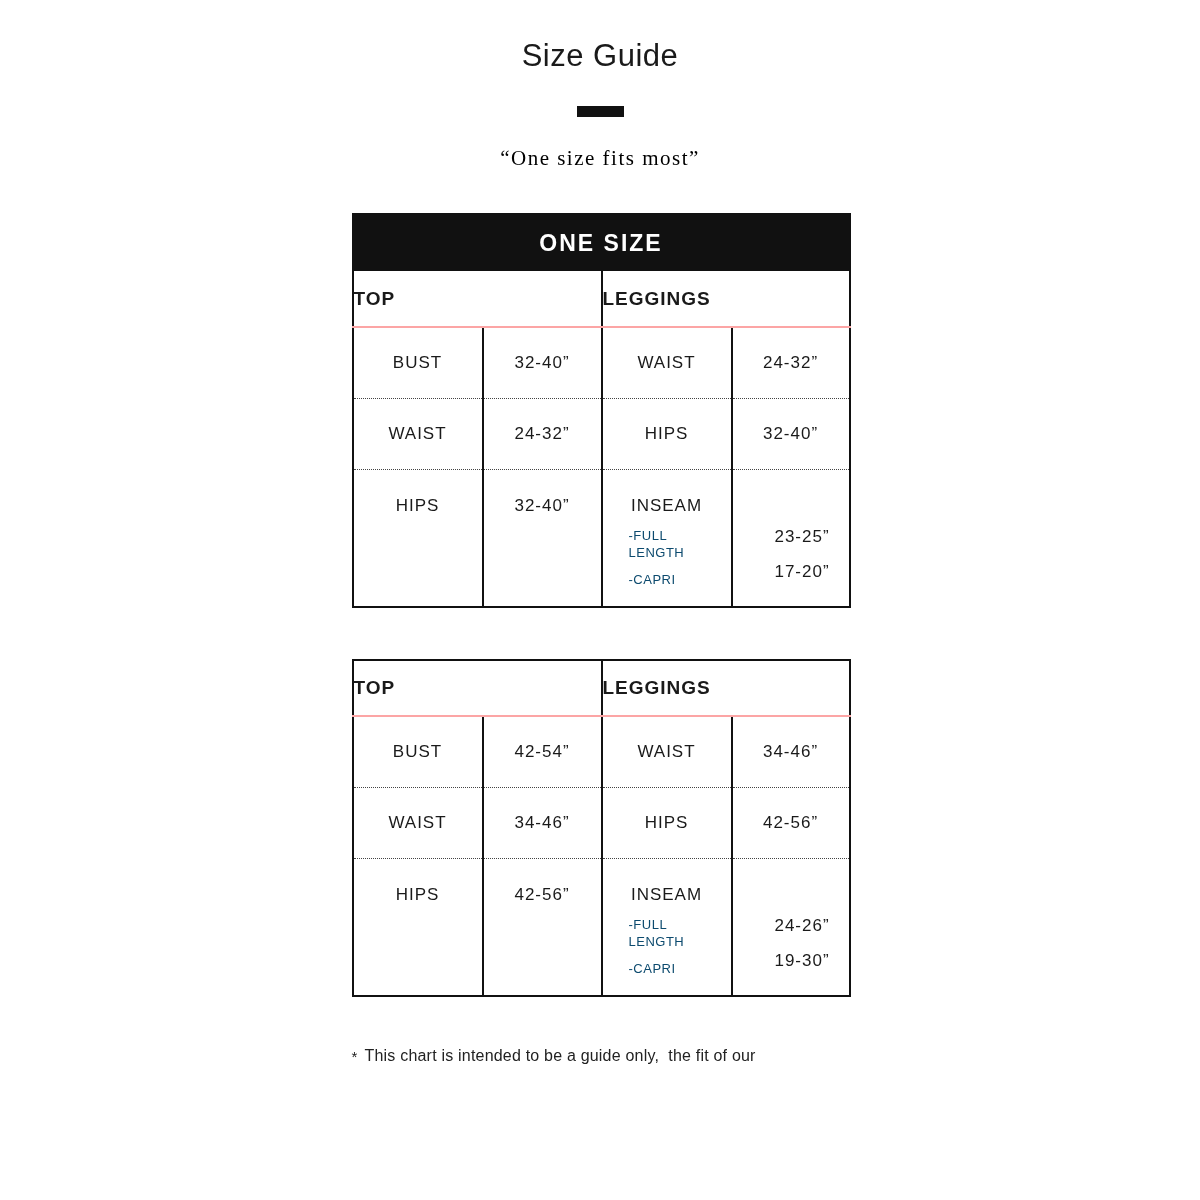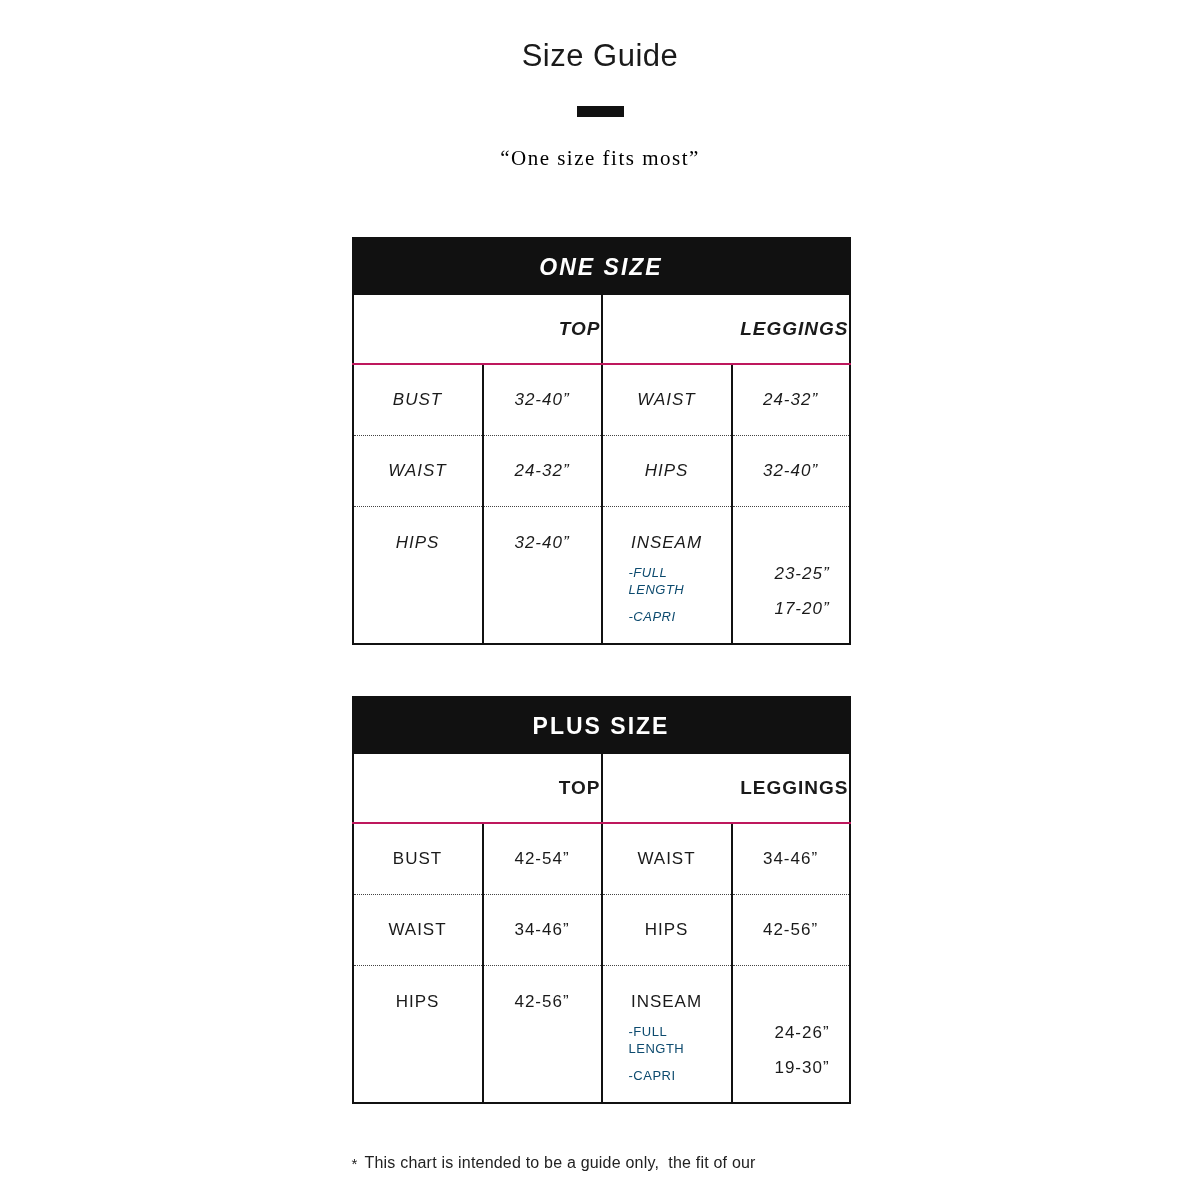--- a/index.html
+++ b/index.html
@@ -37,39 +37,39 @@
   }
 
   .tables-wrap { width: 497px; margin: 0 auto; }
 
   table.size-table {
     width: 497px;
     border-collapse: collapse;
     table-layout: fixed;
     border: 2px solid #111;
   }
-  .size-table.first { margin-top: 66px; font-style: italic; }
+  .size-table.first { margin-top: 42px; }
   .size-table.second { margin-top: 51px; }
 
   tr.black-bar th {
     background: #111;
     color: #fff;
     height: 57px;
     font-size: 23px;
     font-weight: bold;
     letter-spacing: 2px;
     text-align: center;
   }
   tr.col-head th {
-    height: 69px;
+    height: 56px;
     font-size: 19px;
     font-weight: bold;
     letter-spacing: 1px;
-    text-align: right;
-    border-bottom: 2px solid #be185d;
+    text-align: left;
+    border-bottom: 2px solid #fca5a5;
     background: #fff;
   }
   tr.col-head th + th { border-left: 2px solid #111; }
 
   tbody td {
     height: 71px;
     font-size: 17px;
     letter-spacing: 1px;
     text-align: center;
     vertical-align: middle;
@@ -173,23 +173,20 @@
     </table>
 
     <table class="size-table second">
       <colgroup>
           <col style="width:130px">
           <col style="width:119px">
           <col style="width:130px">
           <col style="width:118px">
         </colgroup>
       <thead>
-        <tr class="black-bar">
-          <th colspan="4">PLUS SIZE</th>
-        </tr>
         <tr class="col-head">
           <th colspan="2">TOP</th>
           <th colspan="2">LEGGINGS</th>
         </tr>
       </thead>
       <tbody>
         <tr>
           <td>BUST</td>
           <td>42-54”</td>
           <td>WAIST</td>

